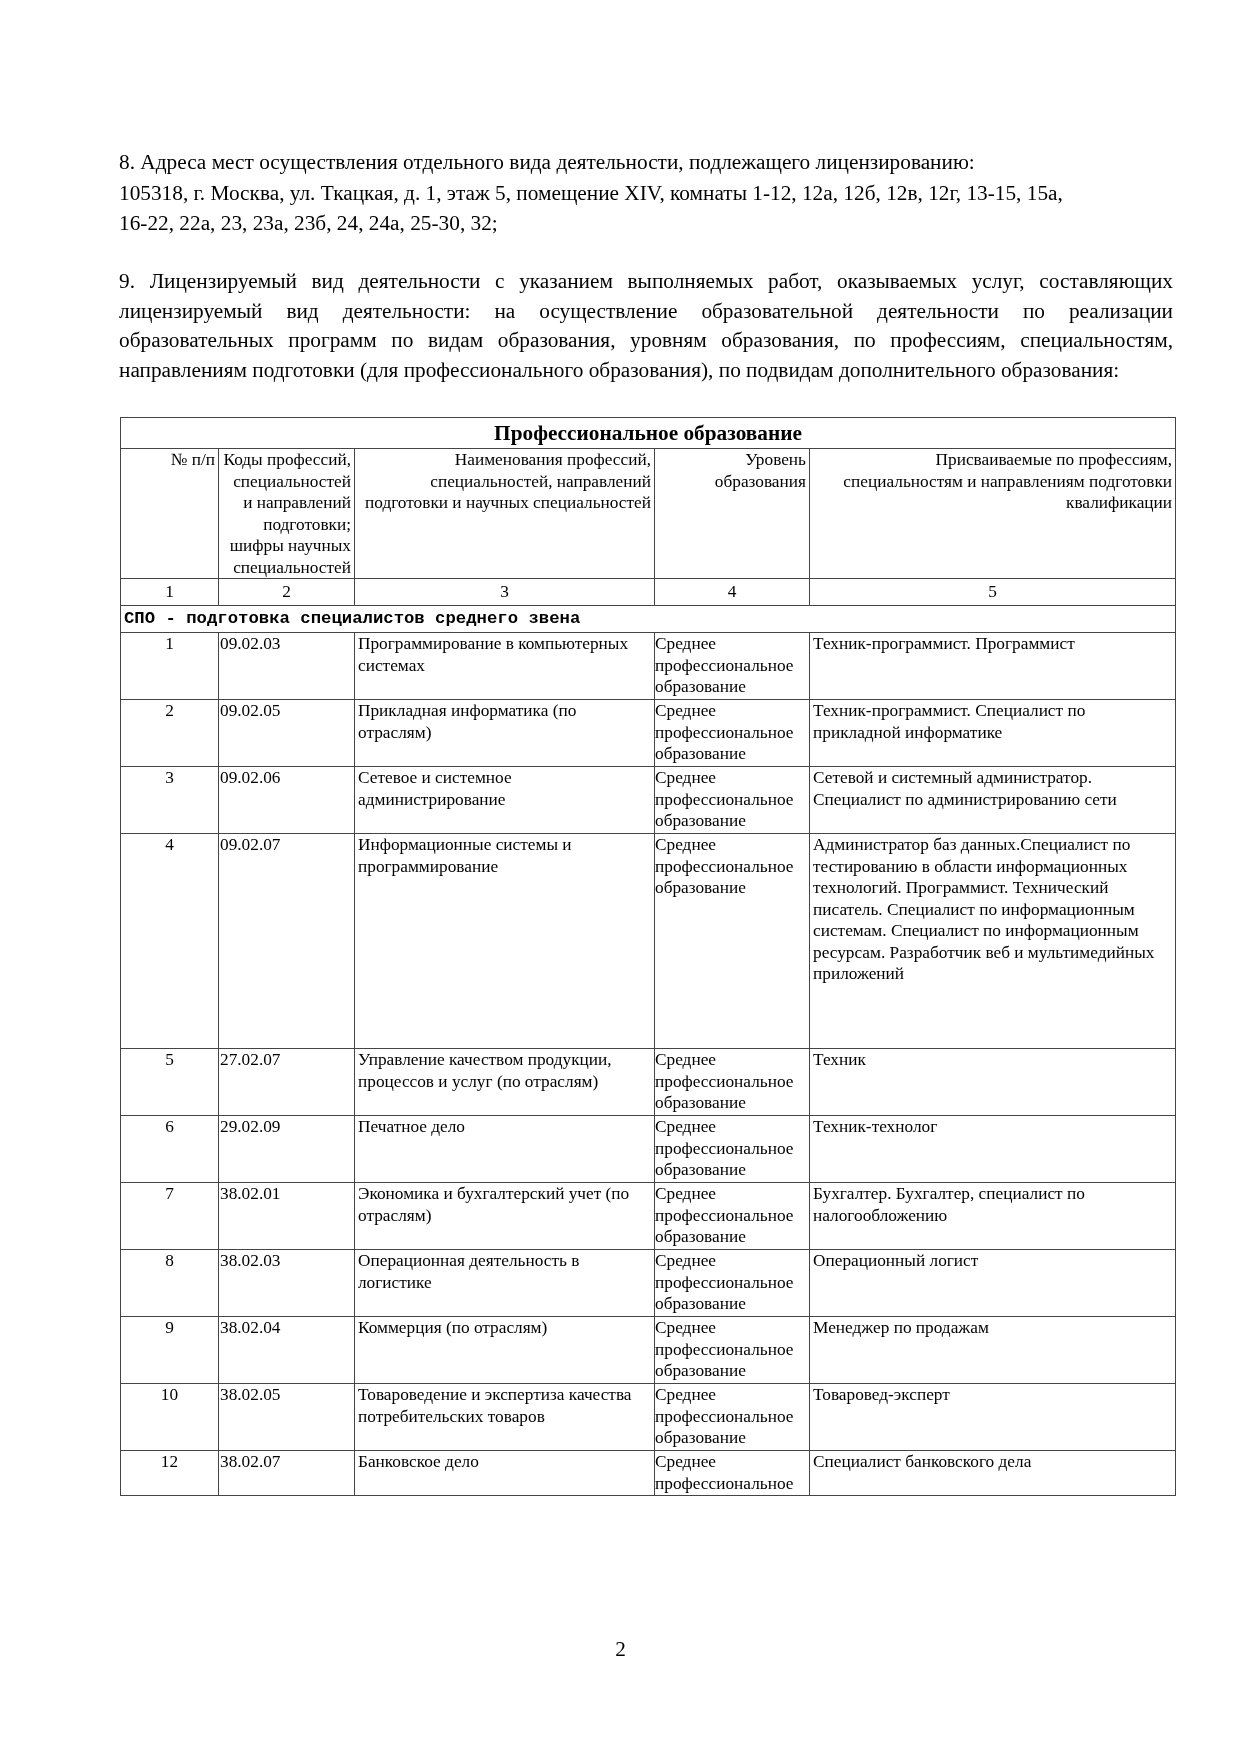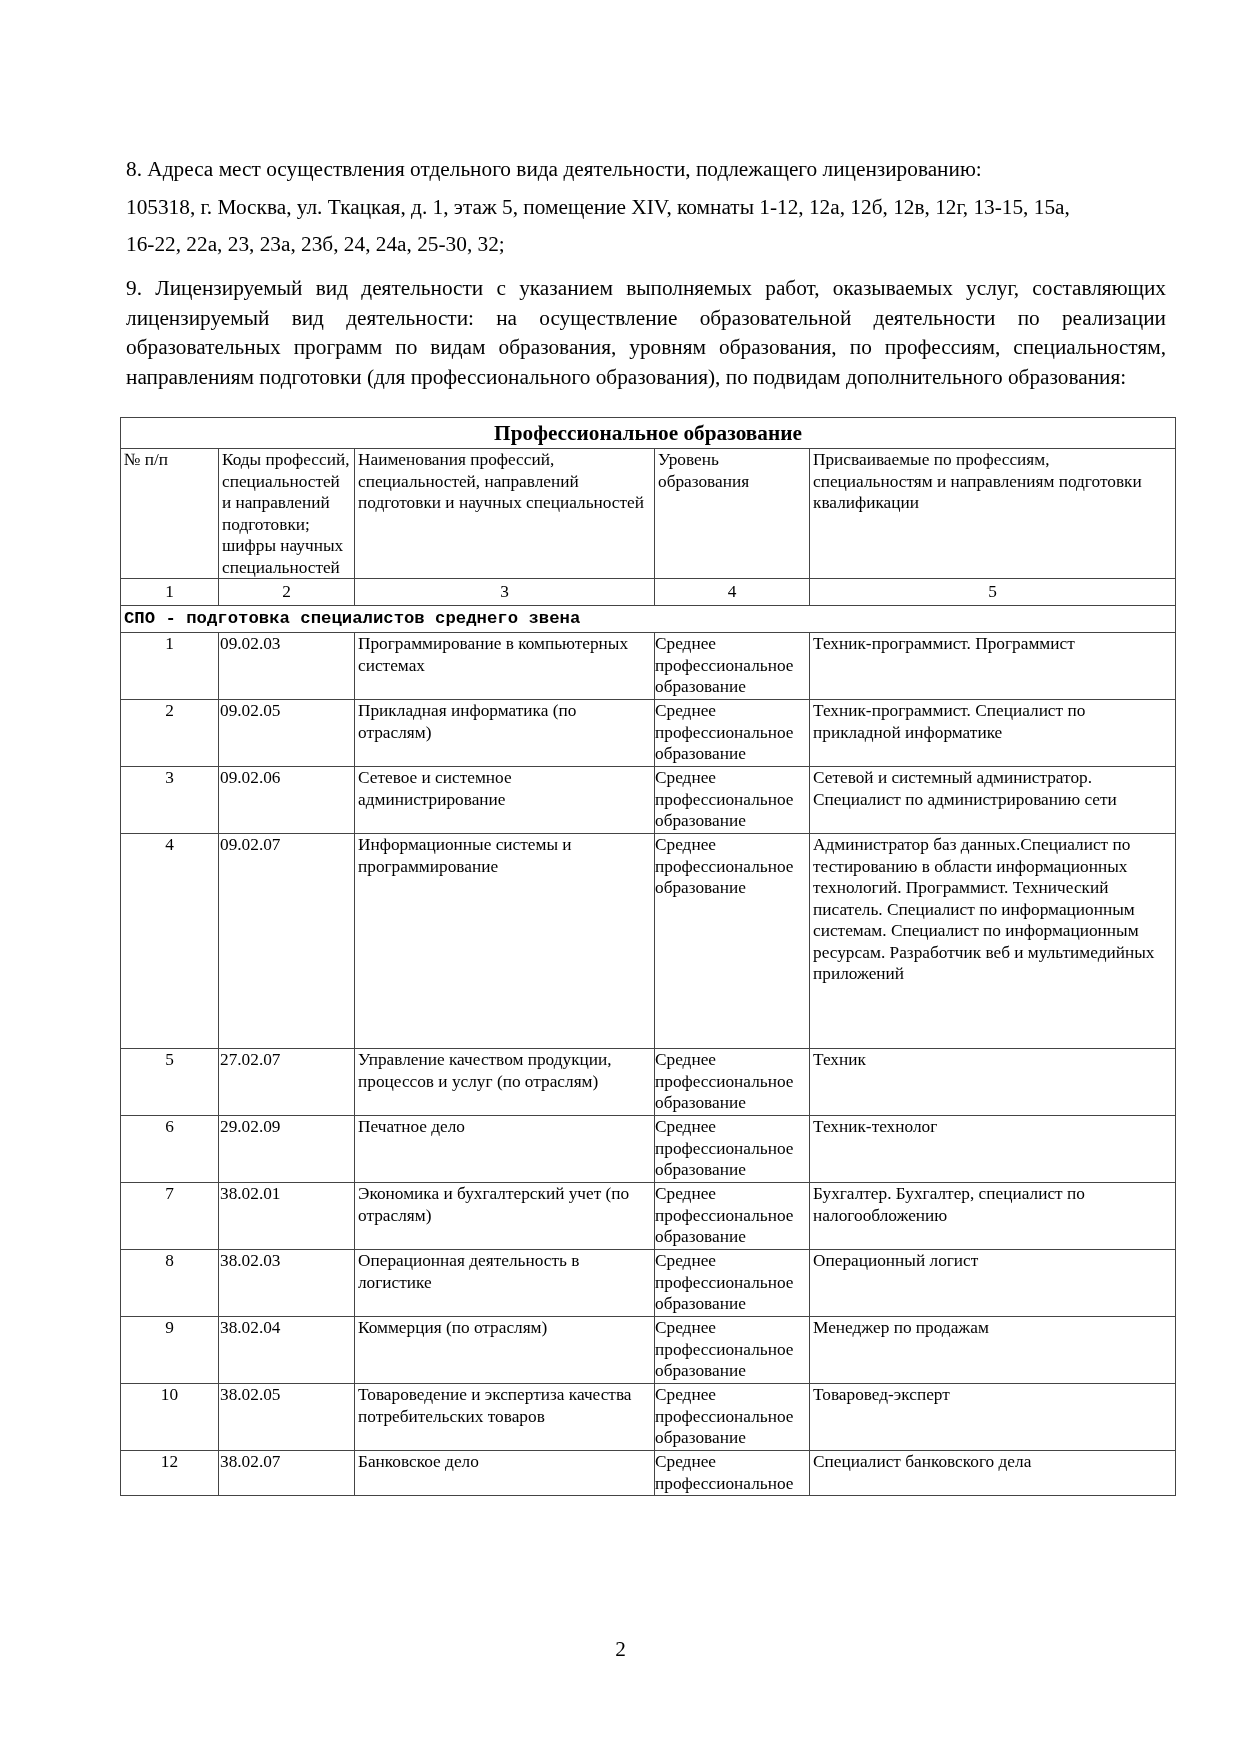--- a/index.html
+++ b/index.html
@@ -1,29 +1,29 @@
 <!DOCTYPE html>
 <html><head>
 <meta charset="utf-8">
 <style>
   html, body { margin: 0; padding: 0; background: #ffffff; }
   body { width: 1241px; height: 1754px; position: relative; overflow: hidden;
          font-family: "Liberation Serif", "DejaVu Serif", serif; color: #000; }
   .page { position: absolute; left: 0; top: 0; width: 1241px; height: 1754px; }
   .para { position: absolute; left: 118px; width: 1056px; font-size: 21.3px; line-height: 29.5px; }
-  .para p { margin: 8px; }
+  .para p { margin: 1px; }
   #p8 { top: 147px; }
   #p9 { top: 266px; text-align: justify; }
   #p9 p { text-align: justify; text-align-last: left; }
 
   table.lic { position: absolute; left: 120px; top: 417px; width: 1055px;
               border-collapse: collapse; table-layout: fixed; font-size: 17.3px; line-height: 21.5px; }
   table.lic td { border: 1.3px solid #444; padding: 0 3px; vertical-align: top; }
   .title-row td { font-weight: bold; font-size: 21.3px; text-align: center; height: 30px; line-height: 30px; margin-top: 19px; }
-  .head-row td { text-align: left; padding-top: 6px; height: 126px; }
+  .head-row td { text-align: right; padding-top: 6px; height: 126px; }
   .num-row td { text-align: center; height: 26px; line-height: 26px; border-bottom: 2.6px solid #222; }
   .section-row td { font-weight: bold; text-align: left; height: 26px; line-height: 26px; font-size: 17.3px; font-family: Liberation Mono, monospace; }
   .data-row td { padding-top: 4px; padding-bottom: 0; }
   .data-row td.c1 { text-align: center; }
   .data-row td.c2 { padding-left: 1px; }
   .data-row td.c4 { padding-left: 0; }
   .h-std { height: 66px; }
   .h-tall { height: 214px; }
   .h-last { height: 44px; overflow: hidden; }
   .page-num { position: absolute; top: 1637px; left: 0; width: 1241px; text-align: center; font-size: 21.3px; }

